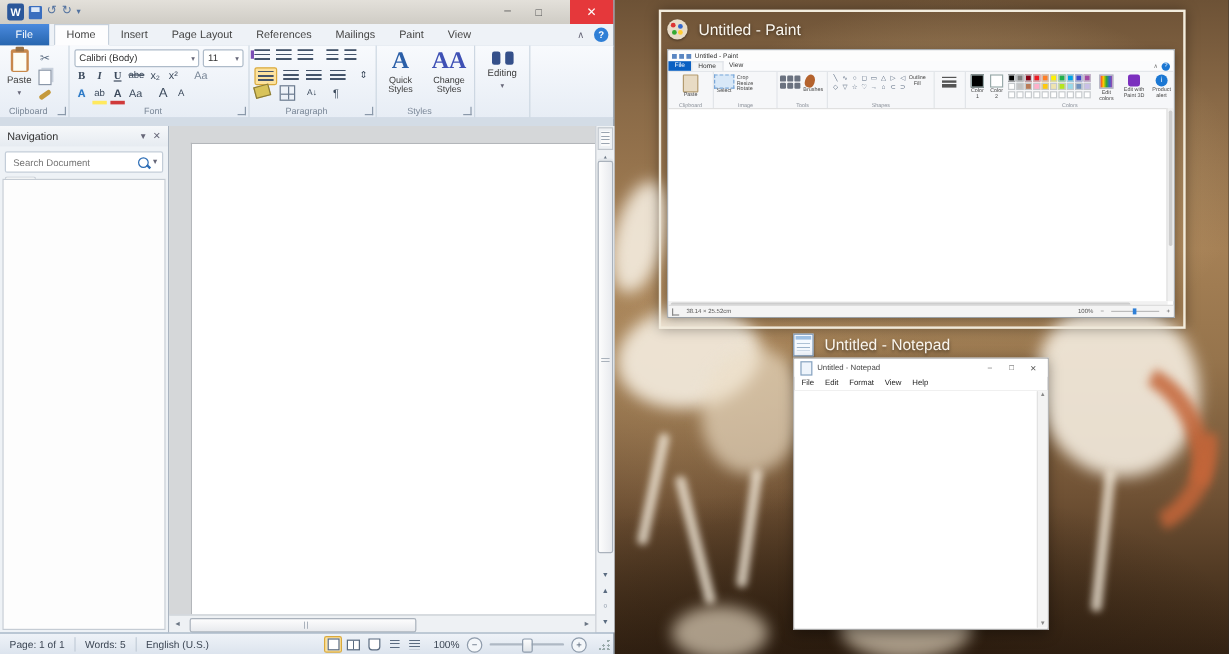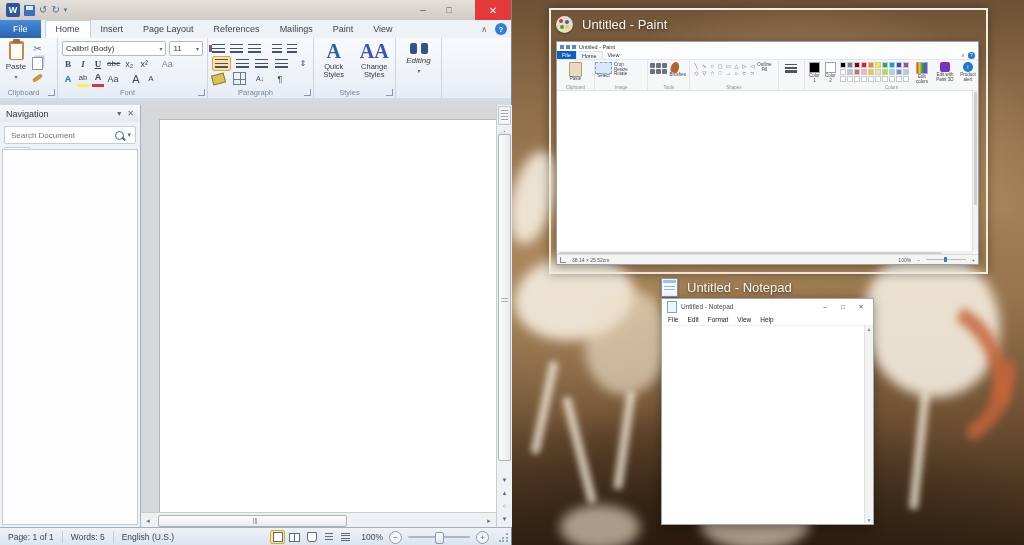--- a/index.html
+++ b/index.html
@@ -129,21 +129,21 @@
   .rlabel{position:absolute;bottom:1px;left:0;right:10px;text-align:center;font-size:7.5px;color:#7a8797;}
   .dlg{position:absolute;right:2px;bottom:2px;width:6px;height:6px;border-right:1px solid #8b99aa;
        border-bottom:1px solid #8b99aa;}
   .bigbtn{display:flex;flex-direction:column;align-items:center;justify-content:flex-start;gap:2px;font-size:8px;color:#3c3c3c;}
   .clip-ic{width:15px;height:19px;background:#c8884b;border-radius:2px;position:relative;}
   .clip-ic::before{content:"";position:absolute;left:2px;right:2px;top:3px;bottom:1px;background:#fdfdf5;}
   .clip-ic::after{content:"";position:absolute;left:4px;right:4px;top:-2px;height:4px;background:#9a7246;border-radius:1px;}
   .minicol{display:flex;flex-direction:column;gap:3px;align-items:center;padding-top:2px;}
   .copy-ic{width:9px;height:11px;background:#fff;border:1px solid #8a97a8;box-shadow:2px -2px 0 -0.5px #c7d0dc;}
   .brush-ic{width:11px;height:4px;background:#c59a3c;border-radius:2px;transform:rotate(-35deg);margin-top:3px;}
-  .fontrow{display:flex;align-items:center;gap:3px;padding:0 4px;height:15px;}
+  .fontrow{display:flex;gap:3px;padding:0 4px;height:15px;}
   .selbox{height:13px;background:#fff;border:1px solid #aebbc9;border-radius:2px;display:flex;align-items:center;
           font-size:8px;color:#333;padding:0 3px;justify-content:space-between;}
   .fbtn{min-width:12px;height:13px;display:flex;align-items:center;justify-content:center;font-size:9px;color:#3c4a5c;}
   .fbtn.eff{color:#2b78c5;font-weight:bold;text-shadow:0 0 1px #9cc4ea;}
   .fbtn.hl{border-bottom:3px solid #ffe95e;font-size:8px;}
   .fbtn.fc{border-bottom:3px solid #d03a3a;font-weight:bold;}
   .fbtn.serif{font-family:"Liberation Serif",serif;font-weight:bold;}
   .strike{text-decoration:line-through;font-size:8px;}
   .pbars{width:13px;height:9px;background:repeating-linear-gradient(180deg,#44546a 0 1.4px,transparent 1.4px 3.6px);}
   .pbars.bullets{box-shadow:-4px 0 0 -1px #7c4fb5;}
@@ -572,21 +572,21 @@
           <span class="twoline" style="width:36px;">Quick Styles</span>
         </div>
         <div class="bigbtn">
           <span class="styles-glyph" style="color:#3f51b5;">AA</span>
           <span class="twoline" style="width:38px;">Change Styles</span>
         </div>
         <div class="rlabel">Styles</div>
         <div class="dlg"></div>
       </div>
 
-      <div class="rgroup" style="width:46px;border-right:1px solid #cdd7e2;font-style:italic;">
+      <div class="rgroup" style="width:46px;border-right:1px solid #cdd7e2;">
         <div class="bigbtn">
           <span class="binoc"></span>
           <span>Editing</span>
           <span style="font-size:6px;color:#667;">▾</span>
         </div>
       </div>
     </div>
 
     <div class="w-midstrip"></div>
 

